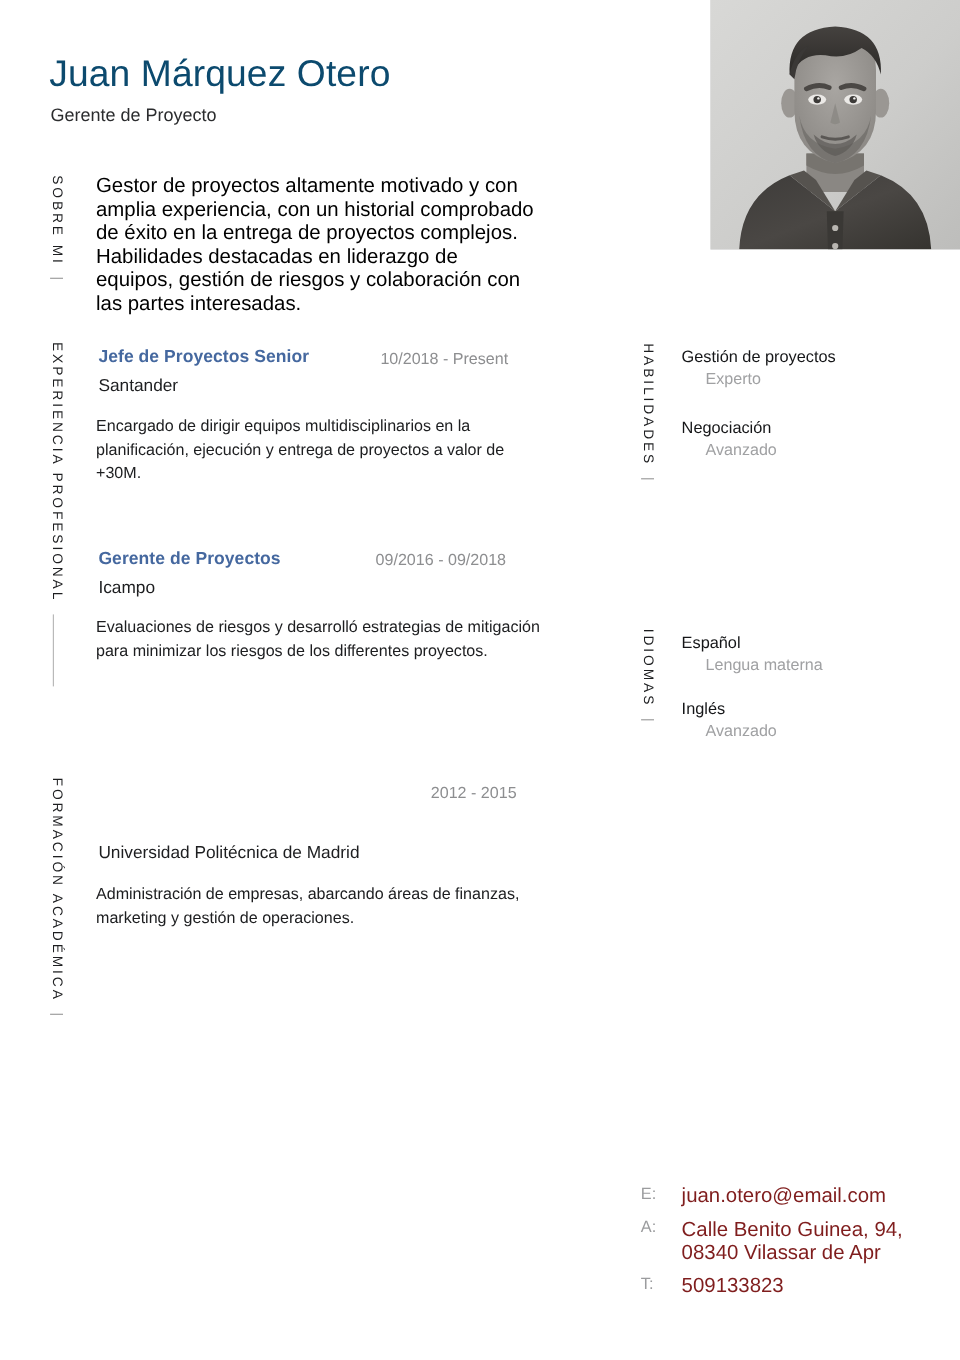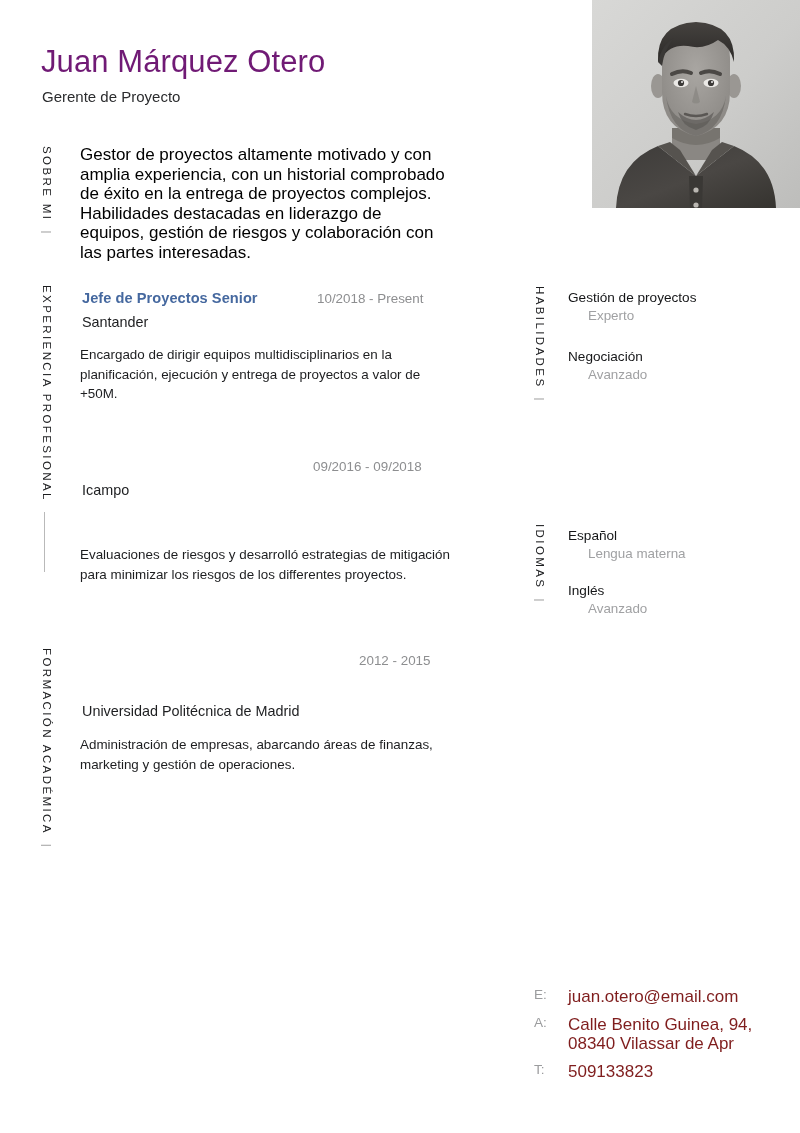--- a/index.html
+++ b/index.html
@@ -31,21 +31,21 @@
   }
   .photo svg { display: block; width: 100%; height: 100%; }
 
   
   .name {
     position: absolute;
     left: 41px;
     top: 44px;
     font-size: 31px;
     font-weight: 400;
-    color: #701a75;
+    color: #0c4a6e;
     letter-spacing: 0.1px;
     white-space: nowrap;
   }
   .role {
     position: absolute;
     left: 42px;
     top: 88px;
     font-size: 15px;
     font-weight: 400;
     color: #2b2c2e;
@@ -220,25 +220,28 @@
   <div class="vlabel" style="left:53px; top:285px;">
     <span>EXPERIENCIA PROFESIONAL</span>
   </div>
   <div class="vrule" style="left:44px; top:512px; height:60px;"></div>
 
   <div class="block" style="left:82px; top:288px; width:360px;">
     <div class="entry-title">Jefe de Proyectos Senior</div>
   </div>
   <div class="entry-date" style="left:317px; top:291px;">10/2018 - Present</div>
   <div class="block entry-org" style="left:82px; top:312px;">Santander</div>
-  <div class="block entry-desc" style="left:80px; top:345px; width:365px;">Encargado de dirigir equipos multidisciplinarios en la planificación, ejecución y entrega de proyectos a valor de +50M.</div>
-
+  <div class="block entry-desc" style="left:80px; top:345px; width:365px;">Encargado de dirigir equipos multidisciplinarios en la planificación, ejecución y entrega de proyectos a valor de +30M.</div>
+
+  <div class="block" style="left:82px; top:456px; width:360px;">
+    <div class="entry-title">Gerente de Proyectos</div>
+  </div>
   <div class="entry-date" style="left:313px; top:459px;">09/2016 - 09/2018</div>
   <div class="block entry-org" style="left:82px; top:480px;">Icampo</div>
-  <div class="block entry-desc" style="left:80px; top:513px; width:370px;margin-top:32px;">Evaluaciones de riesgos y desarrolló estrategias de mitigación para minimizar los riesgos de los differentes proyectos.</div>
+  <div class="block entry-desc" style="left:80px; top:513px; width:370px;">Evaluaciones de riesgos y desarrolló estrategias de mitigación para minimizar los riesgos de los differentes proyectos.</div>
 
   <div class="vlabel" style="left:53px; top:648px;">
     <span>FORMACIÓN ACADÉMICA</span><span class="dash">|</span>
   </div>
 
   <div class="entry-date" style="left:359px; top:653px;">2012 - 2015</div>
   <div class="block entry-desc" style="left:80px; top:735px; width:370px;">Administración de empresas, abarcando áreas de finanzas, marketing y gestión de operaciones.</div>
   <div class="block entry-org" style="left:82px; top:701px;">Universidad Politécnica de Madrid</div>
 
   <div class="vlabel" style="left:546px; top:286px;">

